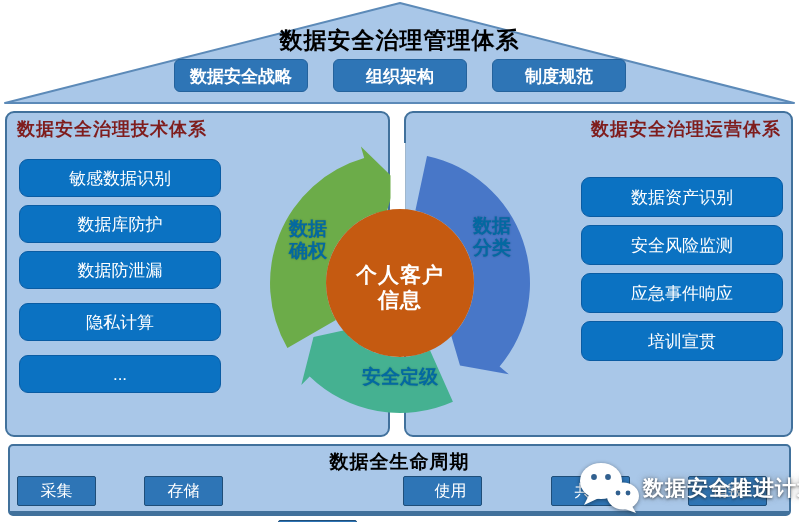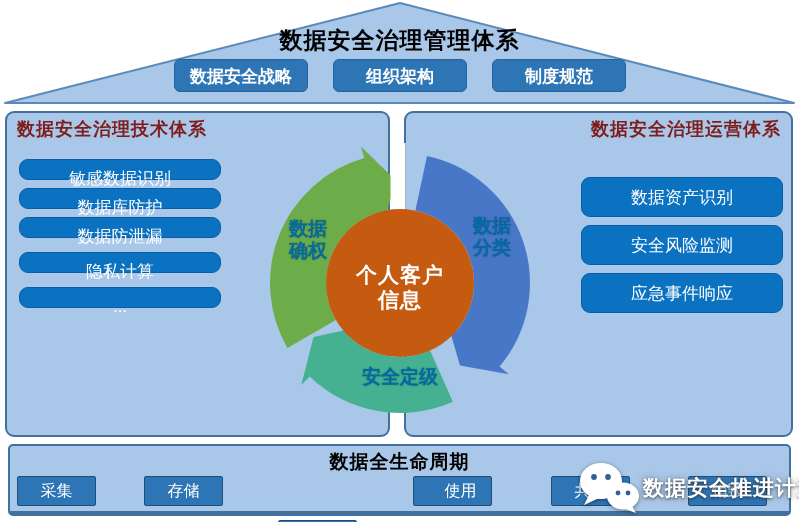--- a/index.html
+++ b/index.html
@@ -18,21 +18,21 @@
   
   .panel{position:absolute;background:#A9C7E8;border:2px solid #41719C;border-radius:9px;box-sizing:border-box;}
   #left-panel{left:5px;top:111px;width:385px;height:326px;}
   #right-panel{left:404px;top:111px;width:389px;height:326px;}
   .panel-title{position:absolute;top:4px;font-size:18px;font-weight:bold;color:#7f1d1d;letter-spacing:1px;}
   #left-panel .panel-title{left:10px;}
   #right-panel .panel-title{right:10px;}
   .btn-col{position:absolute;left:0;top:0;width:100%;display:flex;flex-direction:column;gap:8px;}
   #left-panel .btn-col{padding:46px 0 0 12px;box-sizing:border-box;align-items:flex-start;}
   #right-panel .btn-col{padding:64px 8px 0 0;box-sizing:border-box;align-items:flex-end;}
-  .panel-btn{width:202px;height:21px;line-height:38px;text-align:center;
+  .panel-btn{width:202px;height:38px;line-height:38px;text-align:center;
              background:#0B72C2;color:#fff;font-size:17px;border-radius:9px;
              border:1px solid #0A5CA3;box-sizing:border-box;}
   #right-panel .panel-btn{height:40px;line-height:40px;}
   #left-panel .panel-btn:nth-child(4),#left-panel .panel-btn:nth-child(5){margin-top:6px;}
 
   
   #cycle-svg{position:absolute;left:260px;top:143px;}
   .ring-label{position:absolute;color:#0369a1;font-weight:bold;text-align:center;
               white-space:pre-line;text-shadow:0 0 2px rgba(0,0,0,0.25);z-index:3;}
   #label-green{left:276px;top:218px;width:64px;font-size:19px;line-height:22px;}
@@ -44,21 +44,21 @@
 
   
   #bottom-panel{left:8px;top:444px;width:783px;height:72px;border-radius:5px;
                 border-bottom-width:5px;}
   .bottom-title{position:absolute;left:0;top:3px;width:100%;text-align:center;
                 font-size:19px;font-weight:bold;color:#000;letter-spacing:1px;}
   .life-btn{position:absolute;top:30px;width:79px;height:30px;line-height:28px;text-align:center;
             background:#2E75B6;color:#fff;font-size:16px;border:1px solid #1F4E79;
             border-radius:2px;box-sizing:border-box;}
   .life-0{left:7px;} .life-1{left:134px;} .life-2{left:268px;margin-top:44px;}
-  .life-3{left:403px;padding-left:16px;} .life-4{left:541px;} .life-5{left:678px;}
+  .life-3{left:393px;padding-left:16px;} .life-4{left:541px;} .life-5{left:678px;}
 
   
   #watermark{position:absolute;left:577px;top:458px;width:218px;height:60px;
              display:flex;align-items:center;z-index:20;}
   #watermark svg{filter:drop-shadow(0 1px 2px rgba(0,0,0,0.45));flex:0 0 auto;}
   .wm-text{margin-left:2px;font-size:21px;font-weight:bold;color:#fff;letter-spacing:1px;
            text-shadow:0 1px 3px rgba(0,0,0,0.55),0 0 6px rgba(90,90,90,0.55);white-space:nowrap;}
 </style>
 </head>
 <body>
@@ -85,20 +85,21 @@
       <div class="panel-btn">...</div>
     </div>
   </div>
 
   <div class="panel" id="right-panel">
     <div class="panel-title">数据安全治理运营体系</div>
     <div class="btn-col">
       <div class="panel-btn">数据资产识别</div>
       <div class="panel-btn">安全风险监测</div>
       <div class="panel-btn">应急事件响应</div>
+      <div class="panel-btn">培训宣贯</div>
     </div>
   </div>
 
   <svg id="cycle-svg" width="280" height="280" viewBox="0 0 280 280">
 
     <path d="M 27.4 205 A 130 130 0 0 1 104.2 15.1 L 100.9 3.5 L 136.4 38.1 L 122.9 80.4 L 119.6 68.9 A 74 74 0 0 0 75.9 177 Z" fill="#6CAC49"></path>
 
     <path d="M 167 12.9 A 130 130 0 0 1 239.6 223.6 L 248.8 231.3 L 200 222.5 L 187.5 179.9 L 196.7 187.6 A 74 74 0 0 0 155.4 67.6 Z" fill="#4877C8"></path>
 
     <path d="M 192.9 258.8 A 130 130 0 0 1 49.7 233.5 L 41.3 242.1 L 53.5 194.1 L 96.9 184.6 L 88.6 193.2 A 74 74 0 0 0 170.1 207.6 Z" fill="#45B191"></path>

